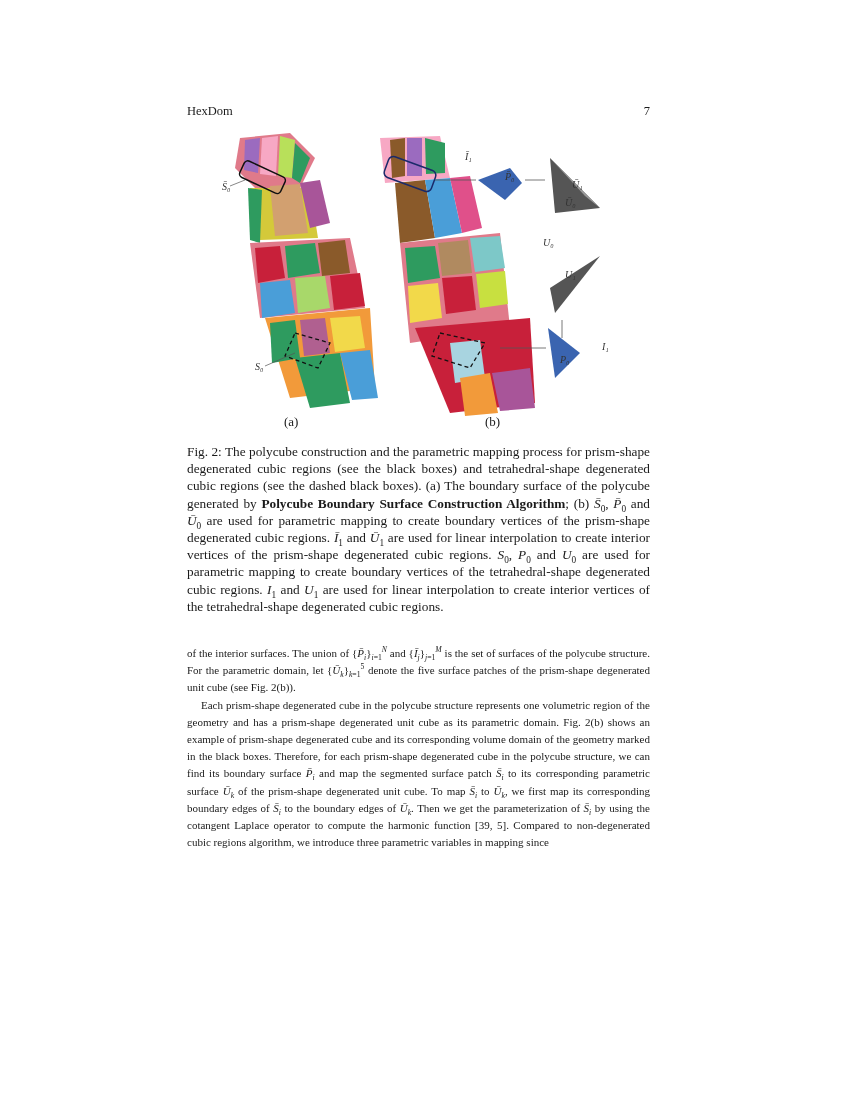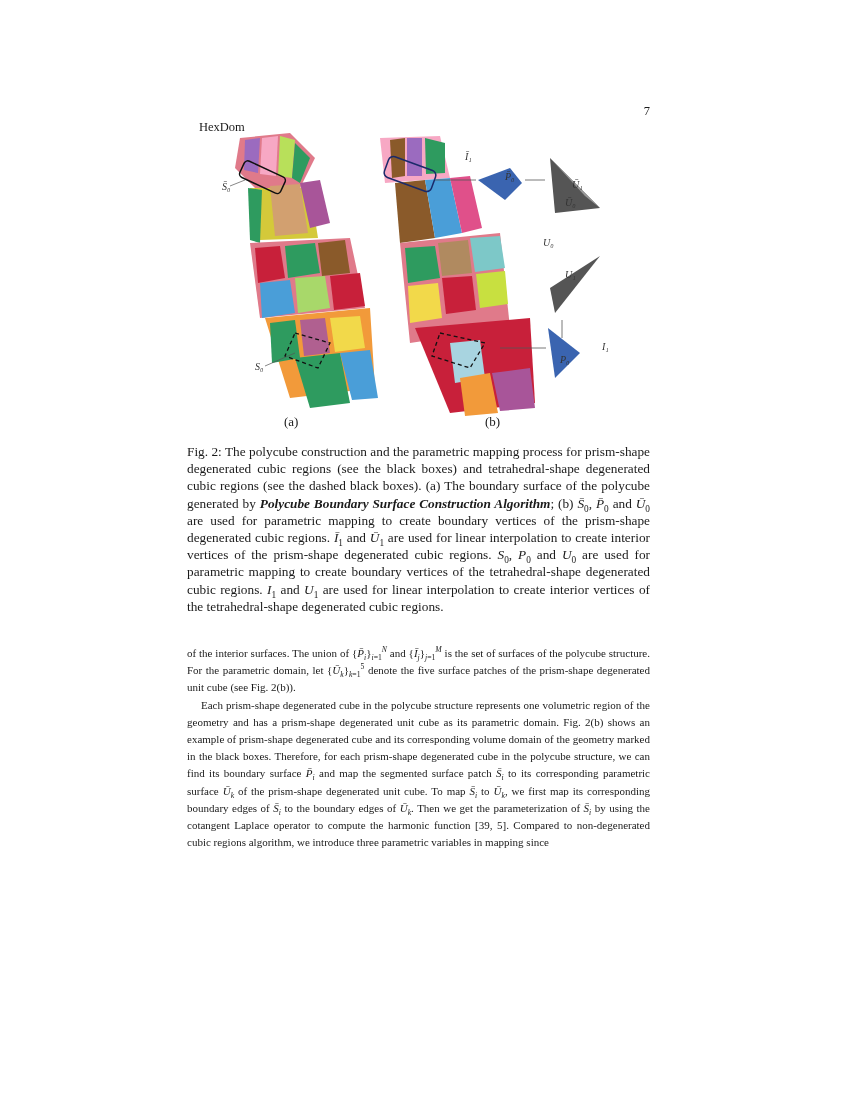--- a/index.html
+++ b/index.html
@@ -1,29 +1,29 @@
 <!DOCTYPE html>
 <html><head>
 <meta charset="utf-8">
 <style>
   html, body { margin:0; padding:0; background:#ffffff; }
   body { width:850px; height:1100px; position:relative; overflow:hidden;
          font-family:"Liberation Serif", "DejaVu Serif", serif; color:#1a1a1a; }
   .header { position:absolute; top:104px; left:187px; width:463px; font-size:12.5px; }
-  .header .left { position:absolute; left:12px; top:0;margin-top:16px; }
+  .header .left { position:absolute; left:0; top:0; }
   .header .right { position:absolute; right:0; top:0; }
   .figure { position:absolute; left:200px; top:128px; width:460px; height:300px; }
   .sublabel { position:absolute; font-size:13px; top:414px; }
   .caption { position:absolute; top:443px; left:187px; width:463px; font-size:13.3px;
              line-height:17.2px; text-align:justify; hyphens:none; }
   .caption p, .body p { margin:0; text-align:justify; text-align-last:left; }
   .body { position:absolute; top:645px; left:187px; width:463px; font-size:11px; line-height:17.2px; }
   .body p.indent { text-indent:14px; }
   i { font-style:italic; }
-  b { font-weight:bold;font-style:italic; }
+  b { font-weight:bold; }
   sub, sup { font-size:70%; line-height:0; }
   .lbl { font-family:"Liberation Serif", serif; font-style:italic; font-size:10px; fill:#333; }
 </style>
 </head>
 <body>
 
 <div class="header">
   <span class="left">HexDom</span>
   <span class="right">7</span>
 </div>

